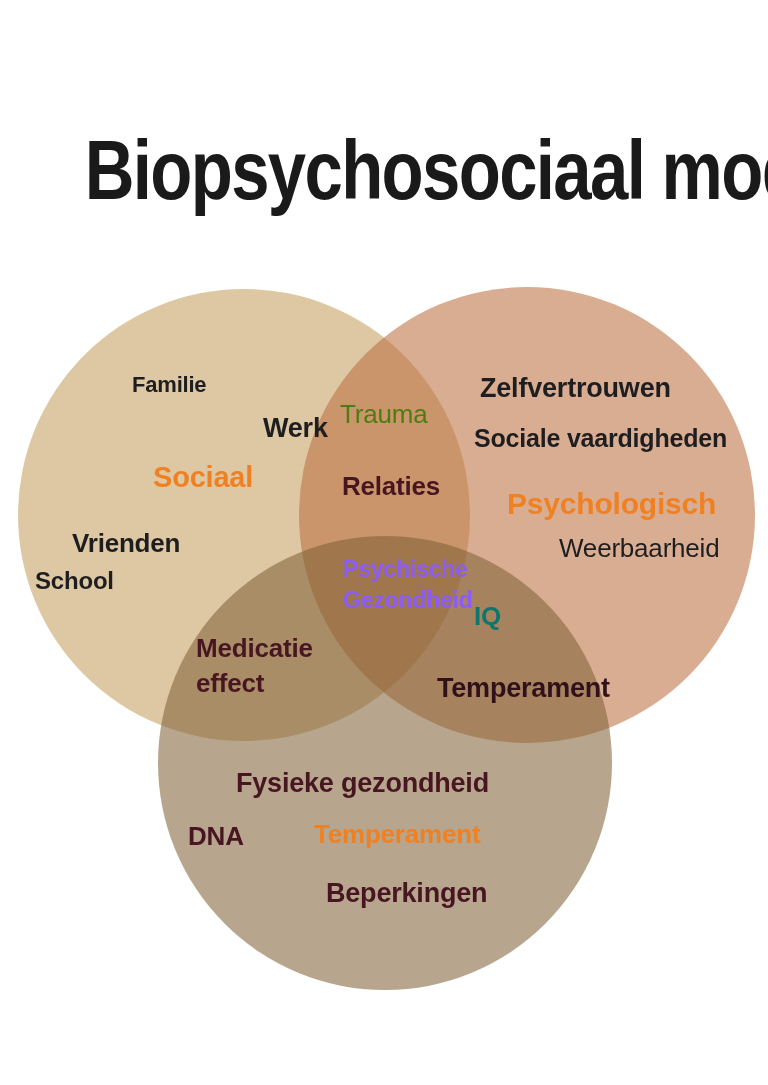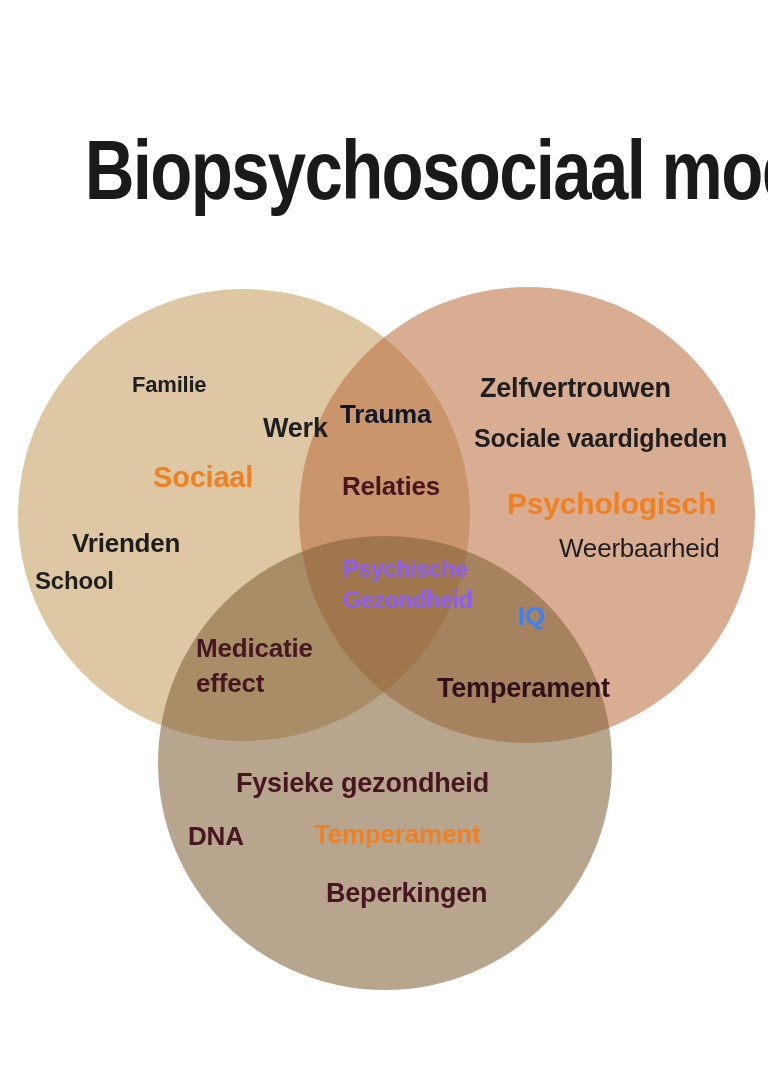--- a/index.html
+++ b/index.html
@@ -46,29 +46,29 @@
   <h1 class="title"><span class="title-inner">Biopsychosociaal model</span></h1>
   <div class="venn">
       <div class="circle" style="left: 18px; top: 289px; width: 452px; height: 452px; background: rgba(196, 158, 94, 0.57);"></div>
       <div class="circle" style="left: 299px; top: 287px; width: 456px; height: 456px; background: rgba(188, 111, 64, 0.57);"></div>
       <div class="circle" style="left: 158px; top: 536px; width: 454px; height: 454px; background: rgba(129, 97, 57, 0.57);"></div>
       <div class="vlabel" style="left: 132px; top: 370px; font-size: 22px; font-weight: 600; color: rgb(30, 30, 32);">Familie</div>
       <div class="vlabel" style="left: 223px; top: 410px; font-size: 27px; font-weight: 600; color: rgb(30, 30, 32); margin-left: 40px;">Werk</div>
       <div class="vlabel" style="left: 153px; top: 458px; font-size: 29px; font-weight: 700; color: rgb(240, 129, 34);">Sociaal</div>
       <div class="vlabel" style="left: 72px; top: 526px; font-size: 26px; font-weight: 600; color: rgb(30, 30, 32);">Vrienden</div>
       <div class="vlabel" style="left: 35px; top: 565px; font-size: 24px; font-weight: 600; color: rgb(30, 30, 32);">School</div>
-      <div class="vlabel" style="left: 340px; top: 397px; font-size: 26px; font-weight: 700; color: #0f172a;">Trauma</div>
+      <div class="vlabel" style="left: 340px; top: 397px; font-size: 26px; font-weight: 400; color: #4d7c0f;">Trauma</div>
       <div class="vlabel" style="left: 342px; top: 469px; font-size: 26px; font-weight: 700; color: rgb(71, 22, 33);">Relaties</div>
       <div class="vlabel" style="left: 480px; top: 370px; font-size: 27px; font-weight: 600; color: rgb(30, 30, 32);">Zelfvertrouwen</div>
       <div class="vlabel" style="left: 474px; top: 421px; font-size: 25px; font-weight: 600; color: rgb(30, 30, 32);">Sociale vaardigheden</div>
       <div class="vlabel" style="left: 507px; top: 484px; font-size: 30px; font-weight: 700; color: rgb(240, 129, 34);">Psychologisch</div>
       <div class="vlabel" style="left: 511px; top: 531px; font-size: 26px; font-weight: 400; color: rgb(30, 30, 32); margin-left: 48px;">Weerbaarheid</div>
       <div class="vlabel" style="left: 343px; top: 554px; font-size: 23px; font-weight: 600; color: #8b5cf6;">Psychische
 Gezondheid</div>
-      <div class="vlabel" style="left: 474px; top: 599px; font-size: 26px; font-weight: 600; color: #3b82f6; margin-left: 44px;">IQ</div>
+      <div class="vlabel" style="left: 474px; top: 599px; font-size: 26px; font-weight: 600; color: #0f766e;">IQ</div>
       <div class="vlabel" style="left: 196px; top: 631px; font-size: 26px; font-weight: 700; color: rgb(71, 22, 33);">Medicatie
 effect</div>
       <div class="vlabel" style="left: 437px; top: 670px; font-size: 27px; font-weight: 600; color: rgb(48, 17, 25);">Temperament</div>
       <div class="vlabel" style="left: 236px; top: 765px; font-size: 27px; font-weight: 600; color: rgb(71, 22, 33);">Fysieke gezondheid</div>
       <div class="vlabel" style="left: 188px; top: 819px; font-size: 26px; font-weight: 700; color: rgb(71, 22, 33);">DNA</div>
       <div class="vlabel" style="left: 314px; top: 817px; font-size: 26px; font-weight: 600; color: rgb(240, 129, 34);">Temperament</div>
       <div class="vlabel" style="left: 326px; top: 875px; font-size: 27px; font-weight: 600; color: rgb(71, 22, 33);">Beperkingen</div>
     </div>
 </div>
 

